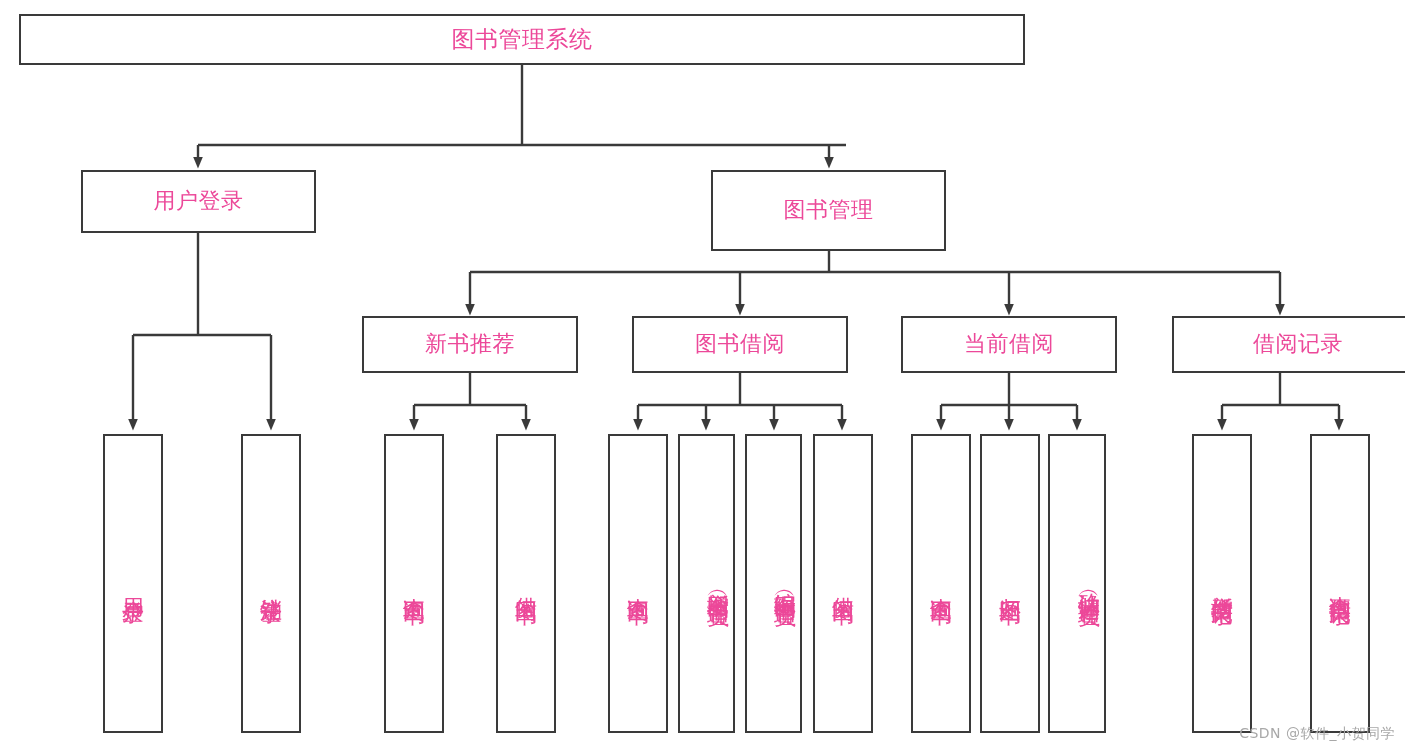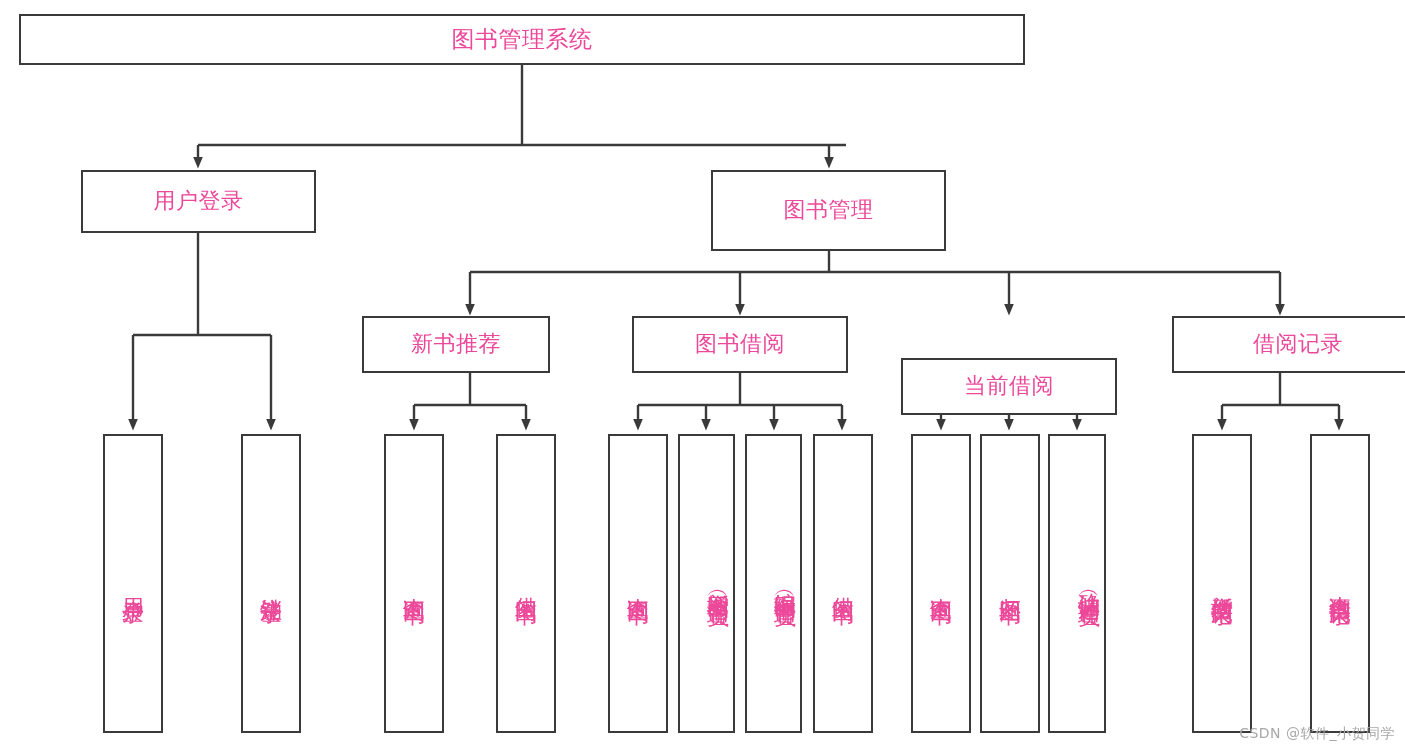--- a/index.html
+++ b/index.html
@@ -133,27 +133,27 @@
     <span>图书管理系统</span>
   </div>
 
   <div class="node h" style="left:81px; top:170px; width:235px; height:63px;">
     <span>用户登录</span>
   </div>
   <div class="node h" style="left:711px; top:170px; width:235px; height:81px;">
     <span>图书管理</span>
   </div>
 
-  <div class="node h" style="left:362px; top:316px; width:188px; height:57px;">
+  <div class="node h" style="left:362px; top:316px; width:216px; height:57px;">
     <span>新书推荐</span>
   </div>
   <div class="node h" style="left:632px; top:316px; width:216px; height:57px;">
     <span>图书借阅</span>
   </div>
-  <div class="node h" style="left:901px; top:316px; width:216px; height:57px;margin-top:42px;">
+  <div class="node h" style="left:901px; top:316px; width:216px; height:57px;">
     <span>当前借阅</span>
   </div>
   <div class="node h" style="left:1172px; top:316px; width:252px; height:57px;">
     <span>借阅记录</span>
   </div>
 
   <div class="node v" style="left:103px; top:434px; width:60px; height:299px;">
     <span>用户登录</span>
   </div>
   <div class="node v" style="left:241px; top:434px; width:60px; height:299px;">

